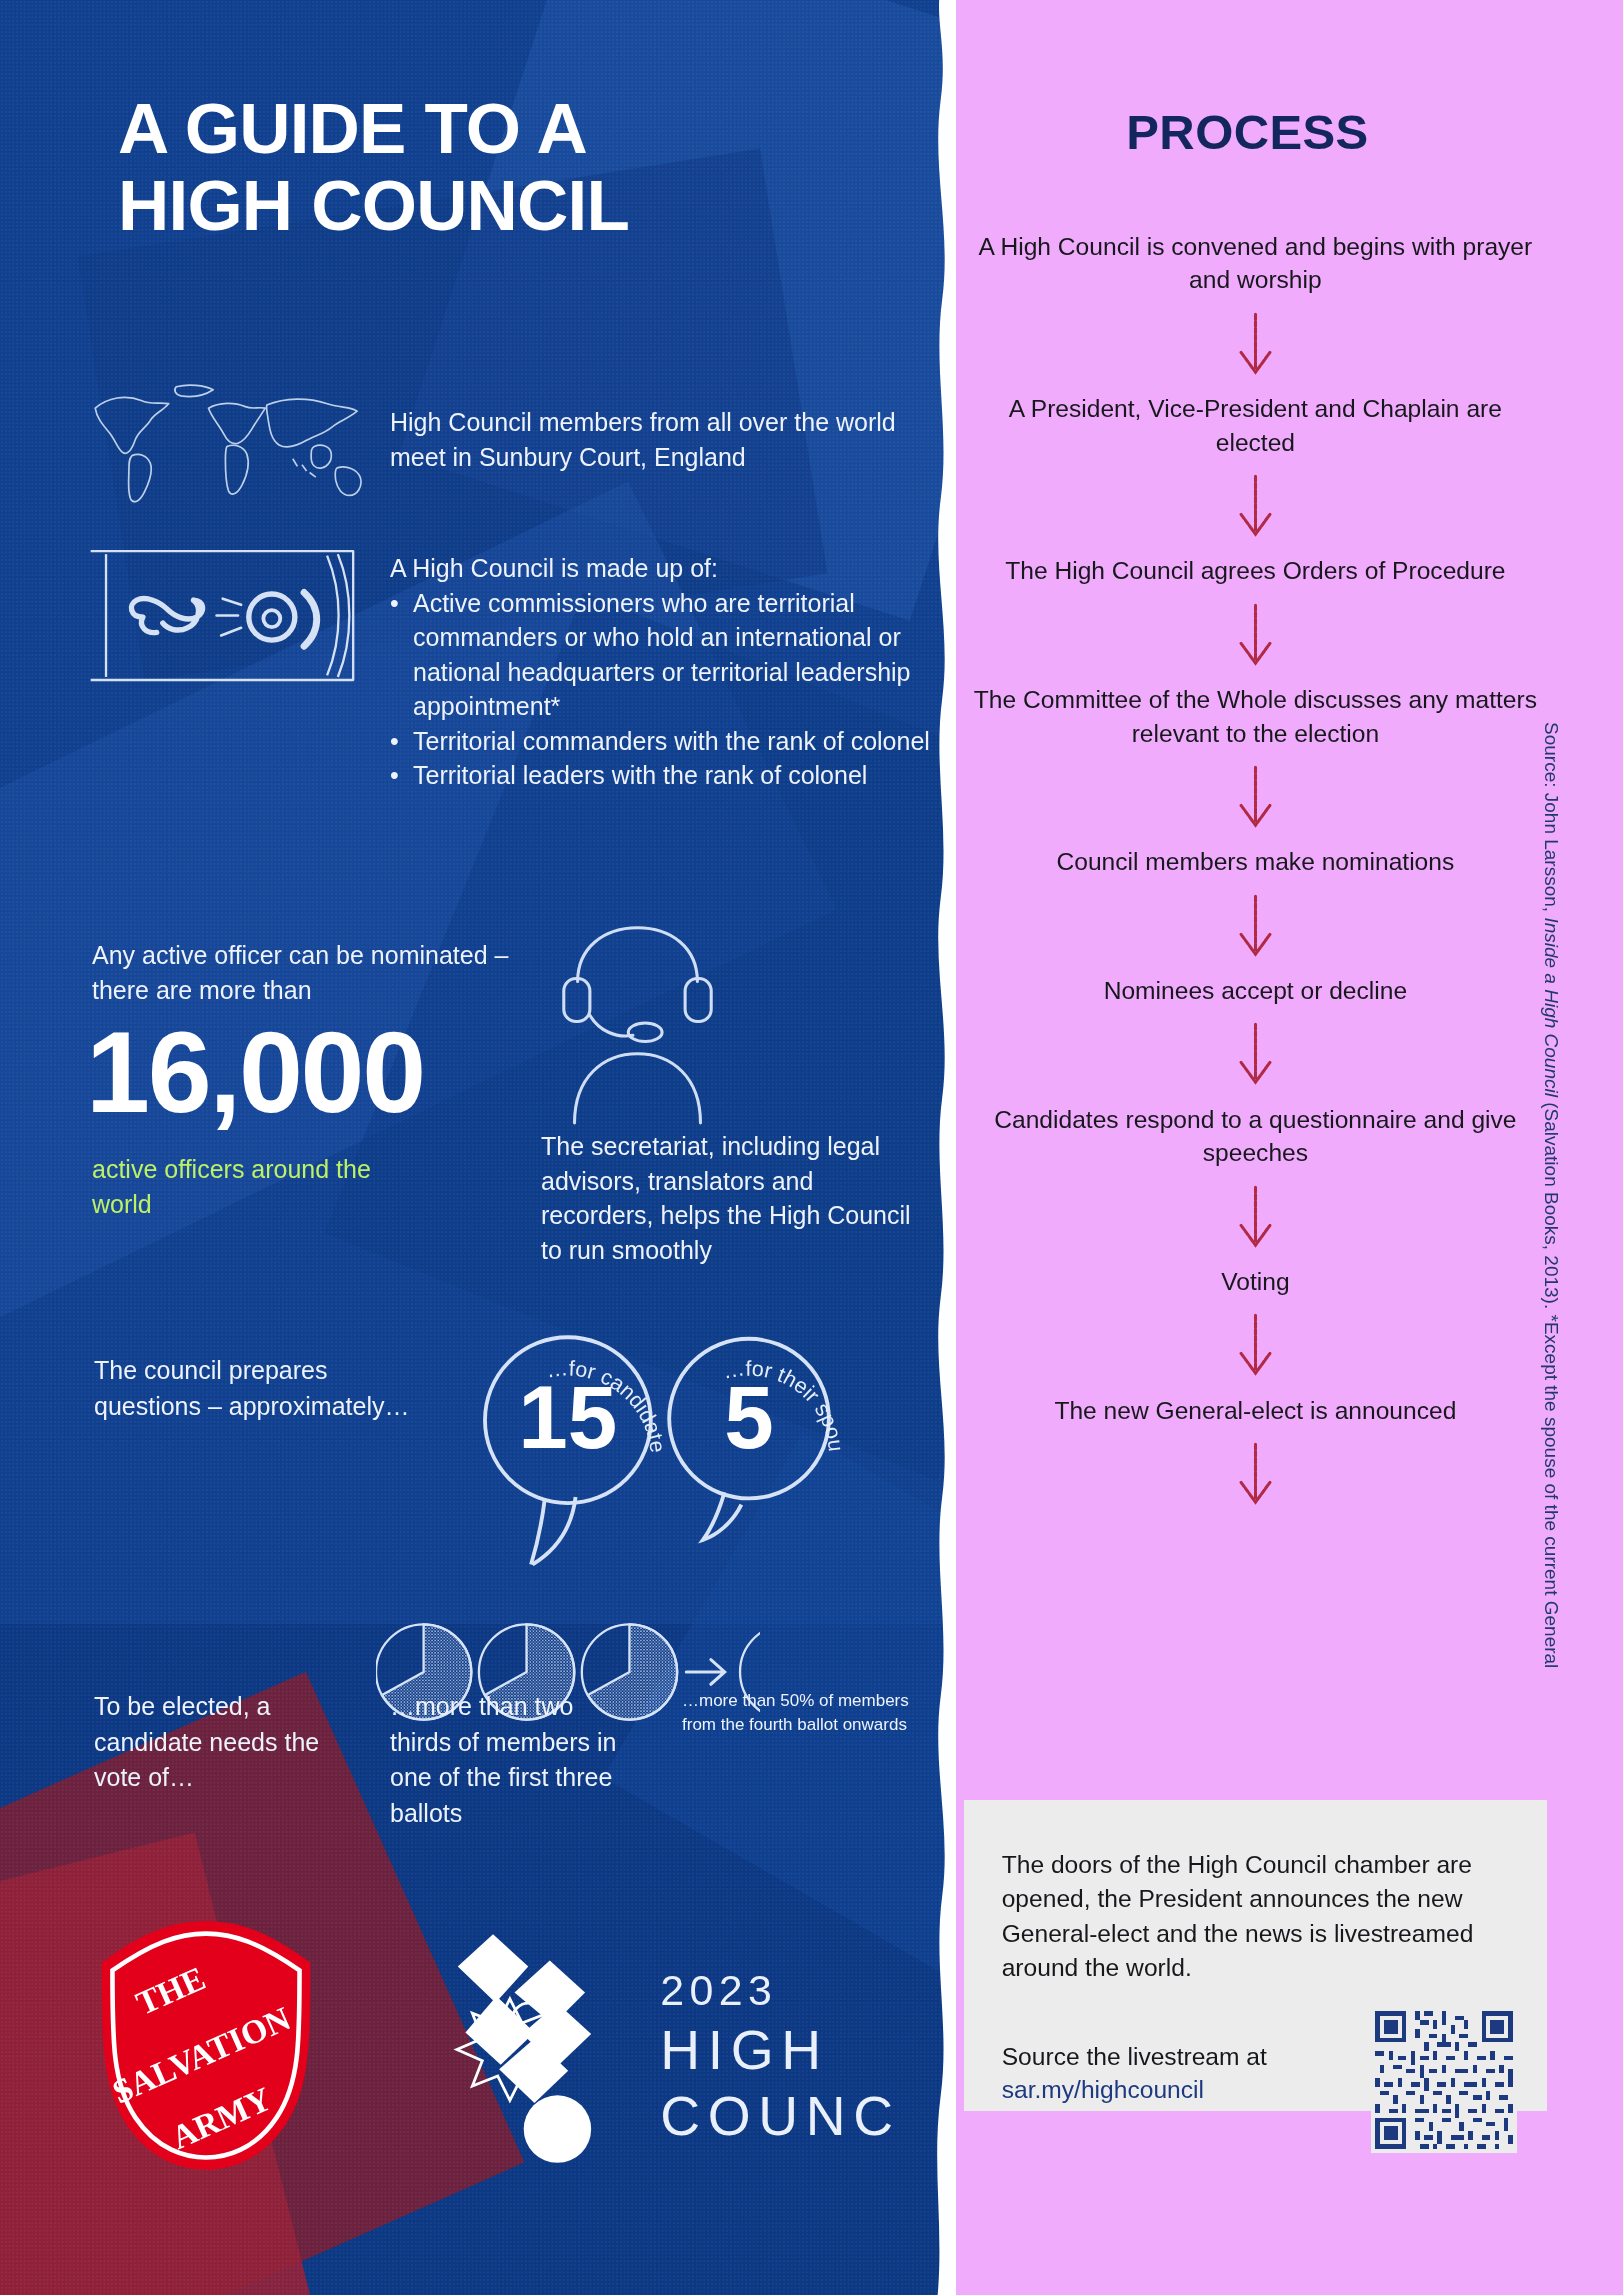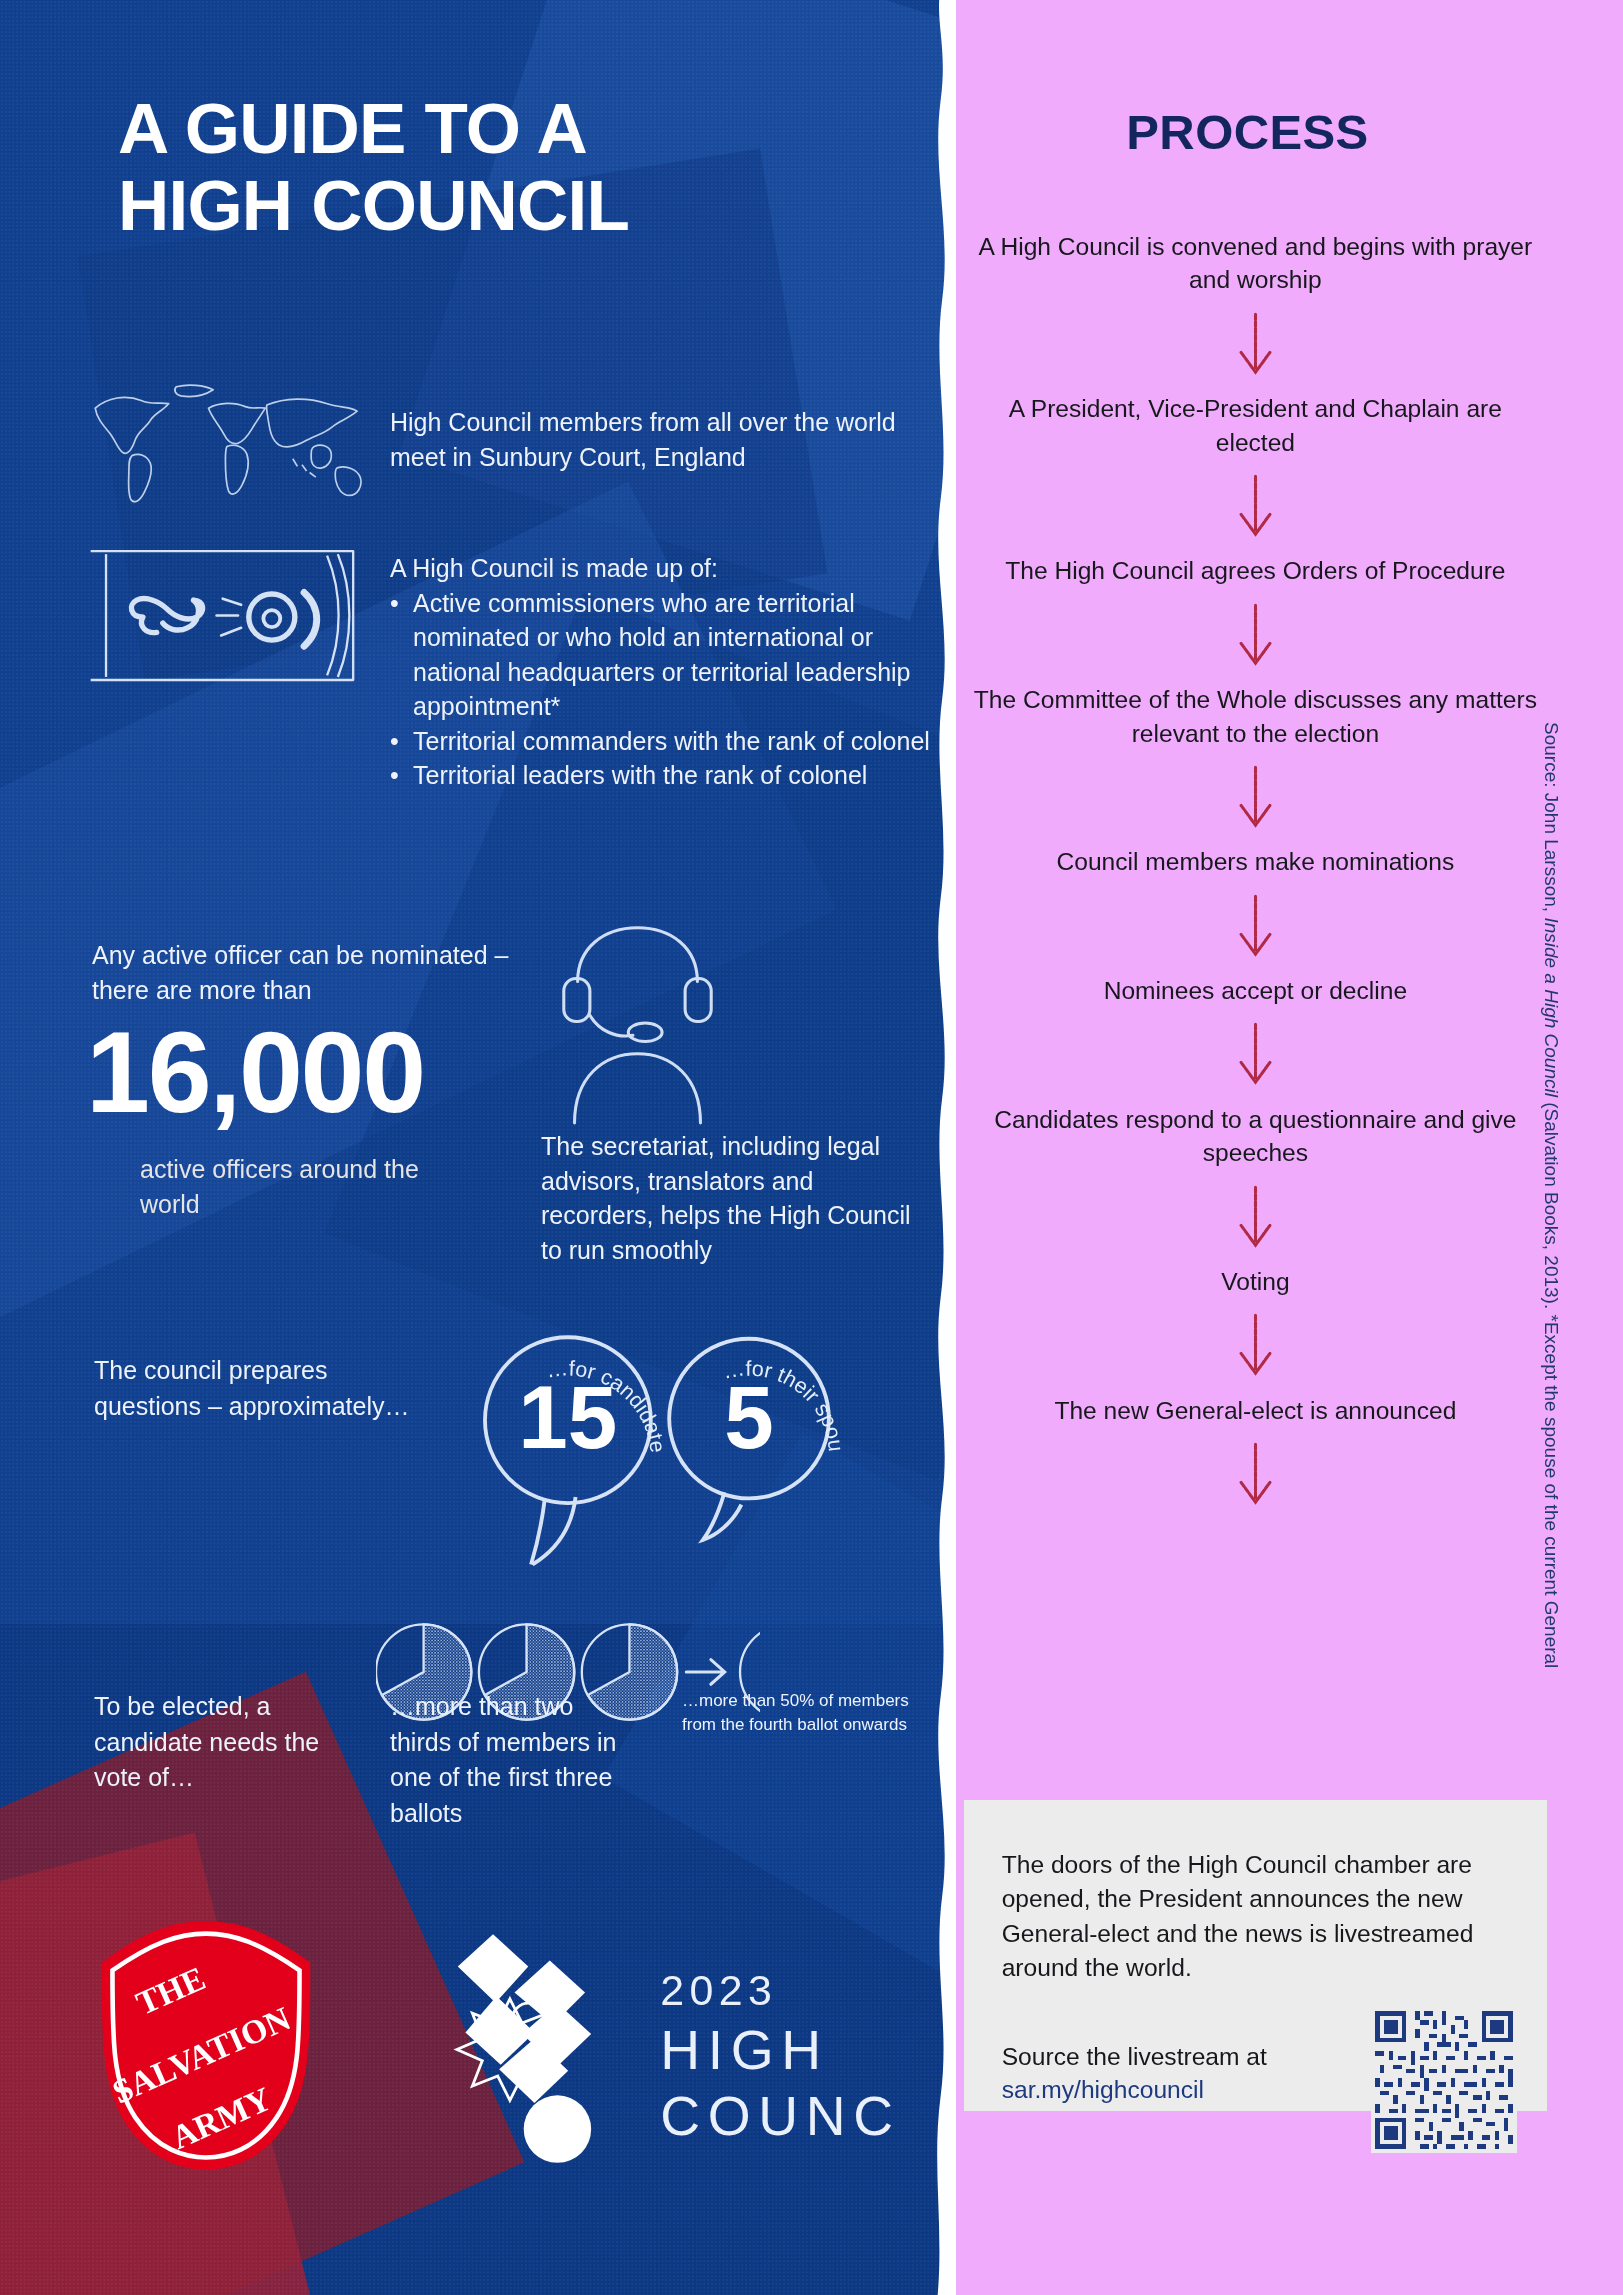--- a/index.html
+++ b/index.html
@@ -77,21 +77,21 @@
     position: absolute; left: 92px; top: 938px; width: 468px;
     color: #eef3fb; font-size: 25px; line-height: 1.38; font-weight: 300;
   }
   #bignum {
     position: absolute; left: 86px; top: 1015px; width: 491px;
     color: #ffffff; font-size: 115px; font-weight: bold; letter-spacing: -2.3px;
     line-height: 1;
   }
   #nominate-tail {
     position: absolute; left: 92px; top: 1152px; width: 330px;
-    color: #e5e5e5; font-size: 25px; line-height: 1.38; font-weight: 300; margin-left: 48px;
+    color: #bef264; font-size: 25px; line-height: 1.38; font-weight: 300;
   }
 
   
   #headset-icon { position: absolute; left: 530px; top: 914px; width: 215px; height: 215px; }
   #secretariat {
     position: absolute; left: 541px; top: 1129px; width: 384px;
     color: #eef3fb; font-size: 25px; line-height: 1.38; font-weight: 300;
   }
 
   
@@ -212,21 +212,21 @@
       <circle cx="246" cy="106" r="11" stroke-width="5"></circle>
       <path d="M288 72 C310 92 310 122 288 142" stroke-width="9" stroke-linecap="round"></path>
       <path d="M206 88 l-24 -8 M202 102 l-28 0 M206 118 l-26 10" stroke-width="3.4" stroke-linecap="round"></path>
     </g>
   </svg>
 
   <div id="makeup">
     <div>A High Council is made up of:</div>
     <div class="bul">
       <span class="dot">•</span>
-      <span>Active commissioners who are territorial nominated or who hold an international or national headquarters or territorial leadership appointment*</span>
+      <span>Active commissioners who are territorial commanders or who hold an international or national headquarters or territorial leadership appointment*</span>
     </div>
     <div class="bul">
       <span class="dot">•</span>
       <span>Territorial commanders with the rank of colonel</span>
     </div>
     <div class="bul">
       <span class="dot">•</span>
       <span>Territorial leaders with the rank of colonel</span>
     </div>
   </div>

